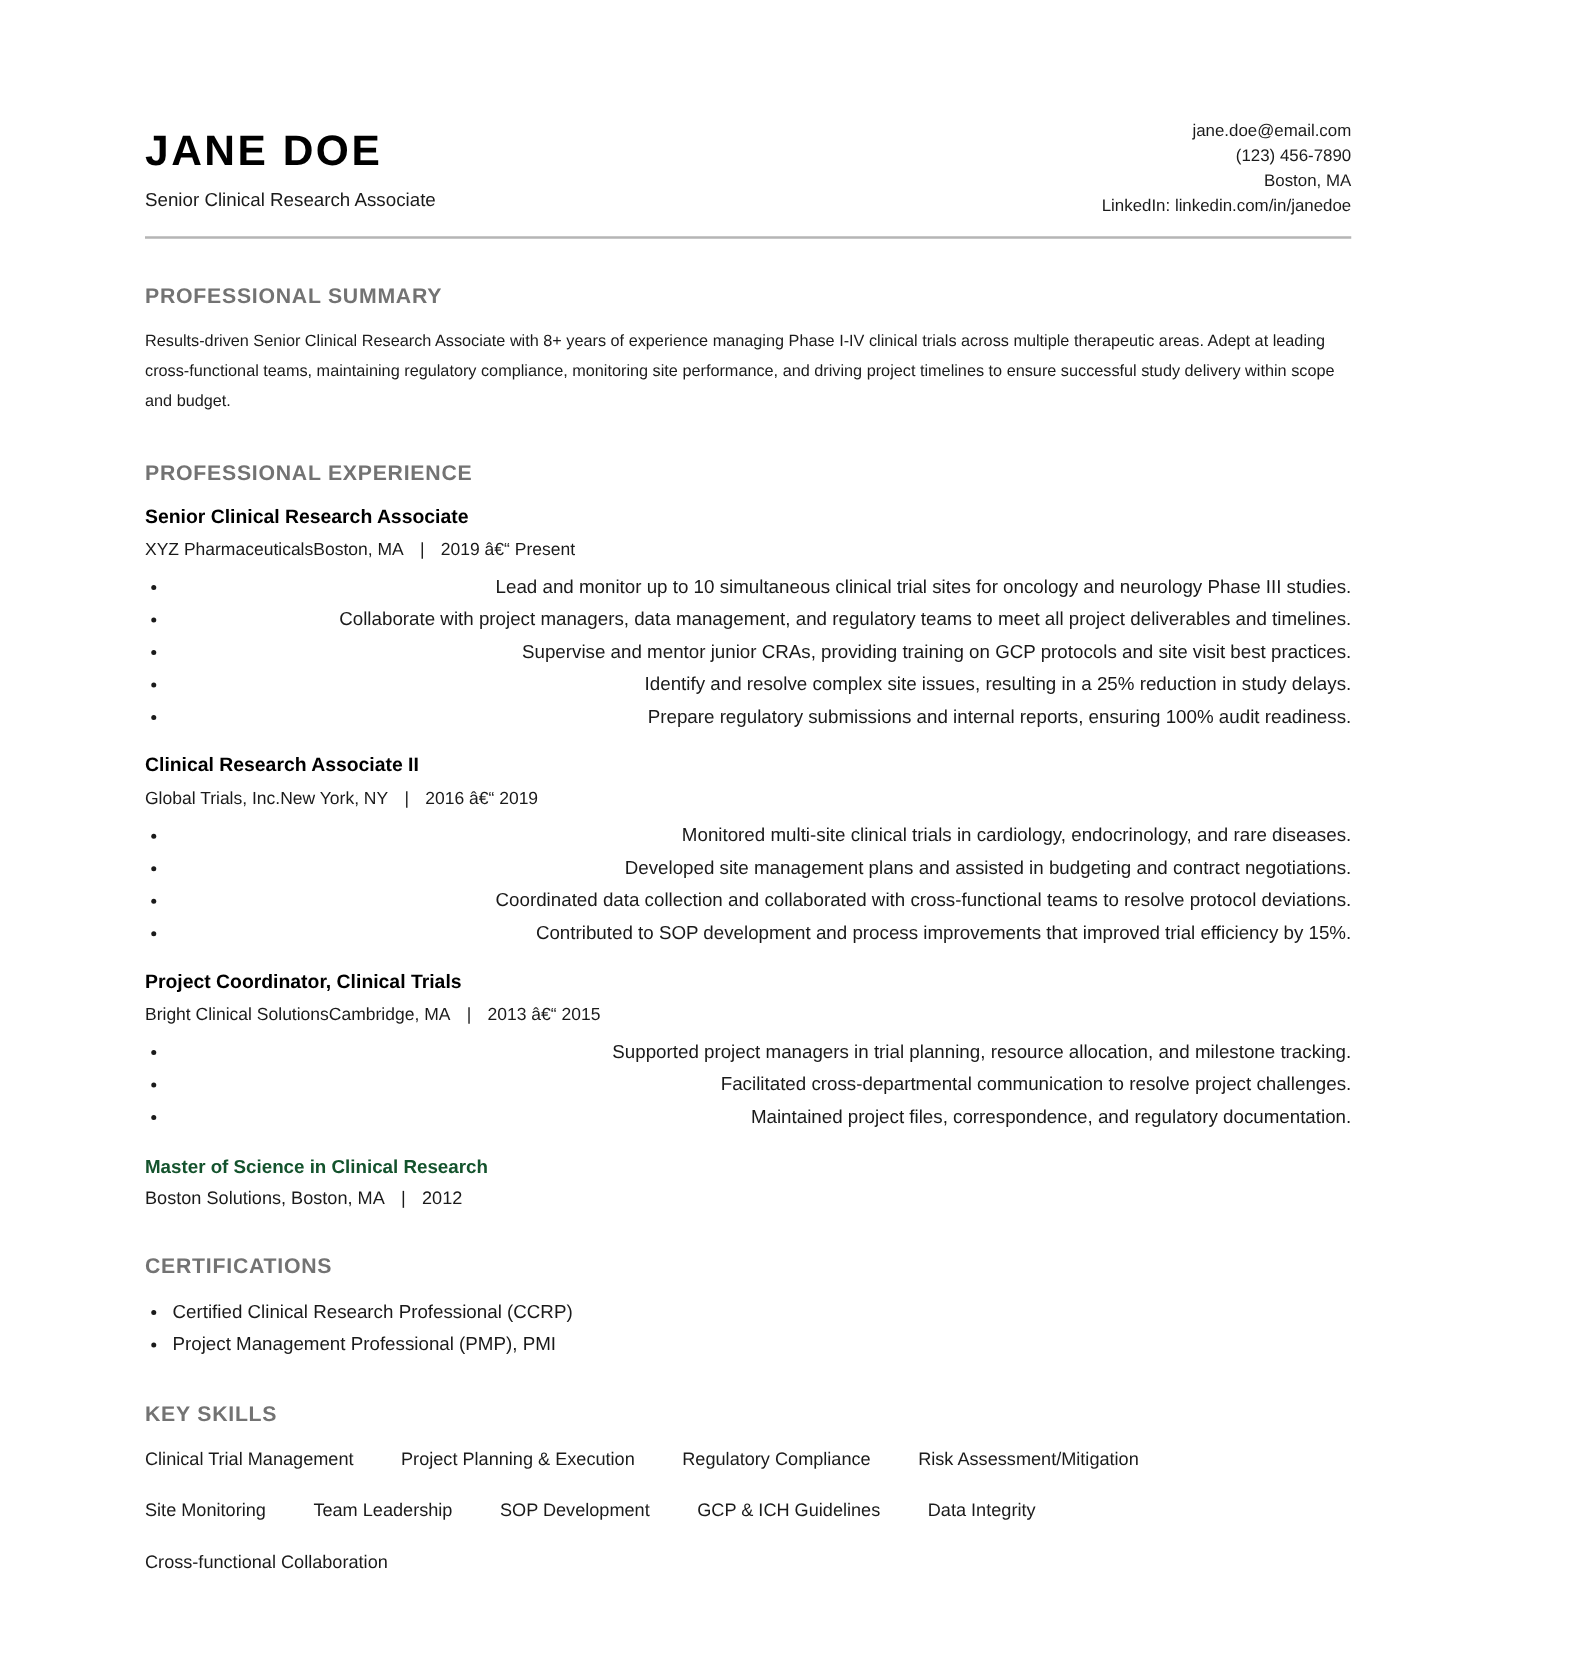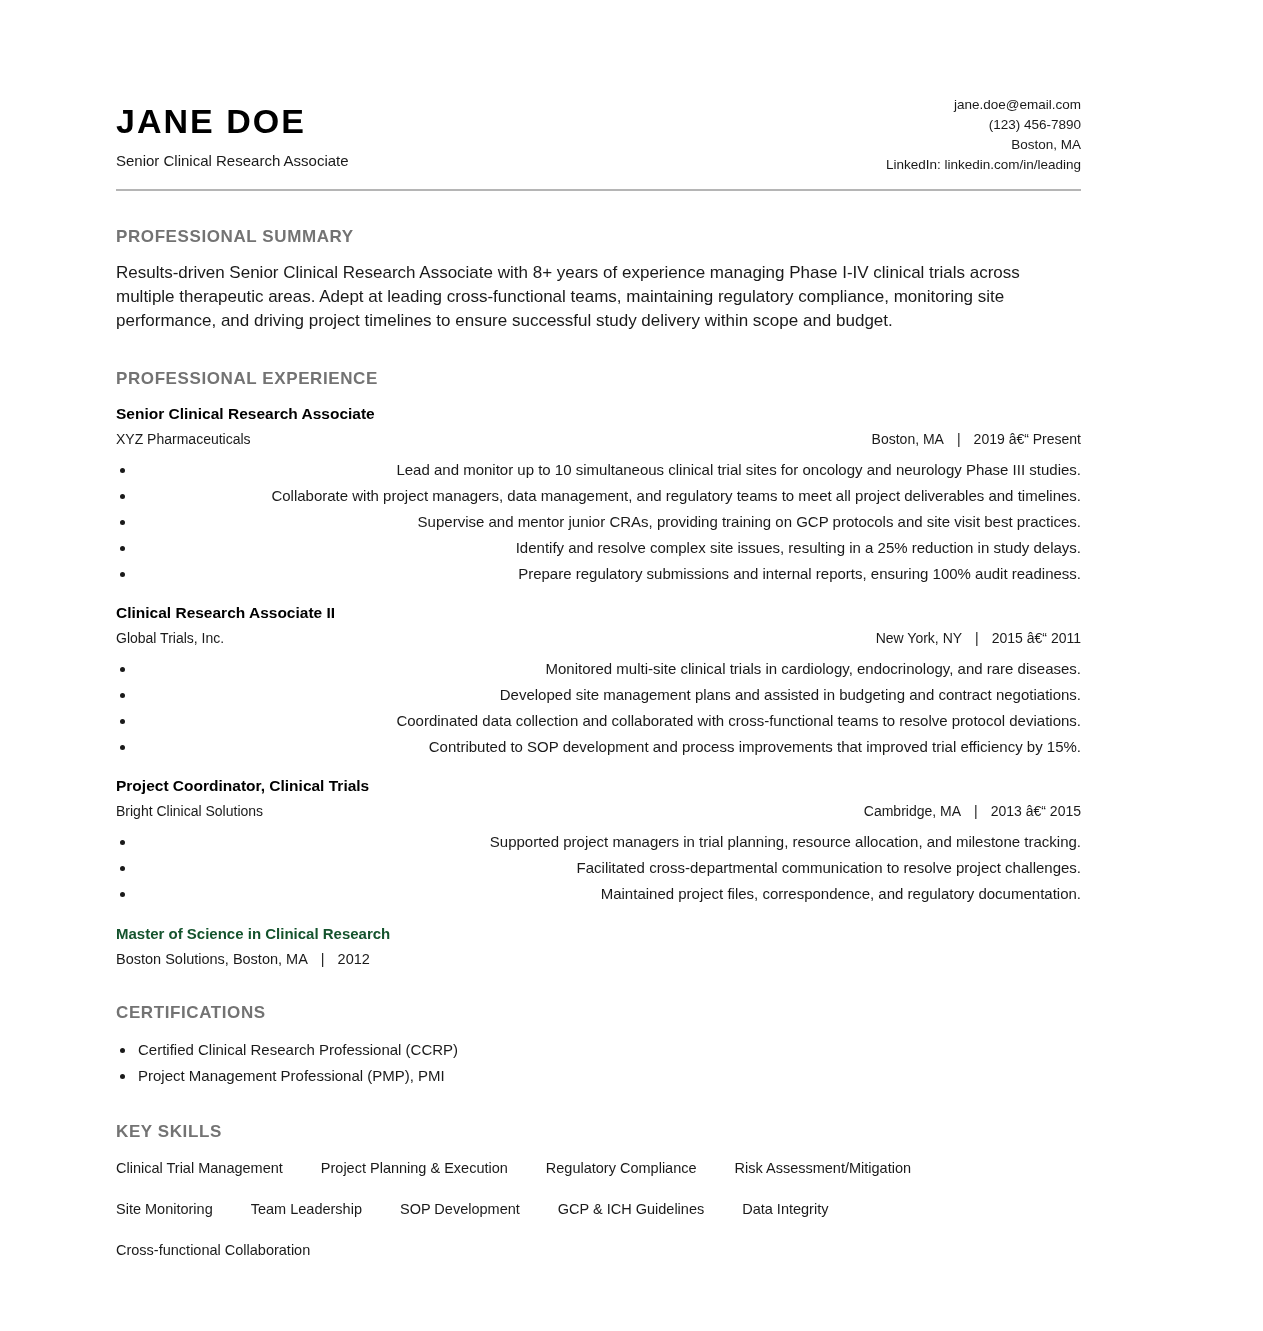--- a/index.html
+++ b/index.html
@@ -47,36 +47,36 @@
 
   
   .section-heading {
     font-size: 17px;
     font-weight: bold;
     letter-spacing: 0.6px;
     color: #737373;
     margin: 36px 0 0 0;
   }
   .summary-text {
-    font-size: 17px;
+    font-size: 13px;
     line-height: 24px;
     margin: 14px 0 0 0;
     color: #1a1a1a;
   }
 
   
   .job { margin-top: 16px; }
   .job-title {
     font-size: 15.5px;
     font-weight: bold;
     color: #000000;
   }
   .job-meta {
     display: flex;
-    justify-content: space-between;
+    justify-content: flex-start;
     font-size: 14px;
     color: #1a1a1a;
     margin-top: 8px;
   }
   .sep { margin: 0 13px; }
 
   ul.bullets {
     margin: 12px 0 20px 0;
     padding-left: 20px;
     text-align: right;
@@ -132,21 +132,21 @@
 
   <div class="header-row">
     <div>
       <div class="name">JANE DOE</div>
       <div class="header-title">Senior Clinical Research Associate</div>
     </div>
     <div class="contact">
       <div>jane.doe@email.com</div>
       <div>(123) 456-7890</div>
       <div>Boston, MA</div>
-      <div>LinkedIn: linkedin.com/in/leading</div>
+      <div>LinkedIn: linkedin.com/in/janedoe</div>
     </div>
   </div>
 
   <div>
     <h2 class="section-heading">PROFESSIONAL SUMMARY</h2>
     <p class="summary-text">Results-driven Senior Clinical Research Associate with 8+ years of experience managing Phase I-IV clinical trials across multiple therapeutic areas. Adept at leading cross-functional teams, maintaining regulatory compliance, monitoring site performance, and driving project timelines to ensure successful study delivery within scope and budget.</p>
   </div>
 
   <div>
     <h2 class="section-heading">PROFESSIONAL EXPERIENCE</h2>
@@ -166,21 +166,21 @@
         <li>Identify and resolve complex site issues, resulting in a 25% reduction in study delays.</li>
         <li>Prepare regulatory submissions and internal reports, ensuring 100% audit readiness.</li>
       </ul>
     </div>
 
     <div class="job">
       <div class="job-title">Clinical Research Associate II</div>
       <div class="job-meta">
         <span>Global Trials, Inc.</span>
         <span>
-          <span>New York, NY</span><span class="sep">|</span><span>2015 â€“ 2011</span>
+          <span>New York, NY</span><span class="sep">|</span><span>2016 â€“ 2019</span>
         </span>
       </div>
       <ul class="bullets">
         <li>Monitored multi-site clinical trials in cardiology, endocrinology, and rare diseases.</li>
         <li>Developed site management plans and assisted in budgeting and contract negotiations.</li>
         <li>Coordinated data collection and collaborated with cross-functional teams to resolve protocol deviations.</li>
         <li>Contributed to SOP development and process improvements that improved trial efficiency by 15%.</li>
       </ul>
     </div>
 

